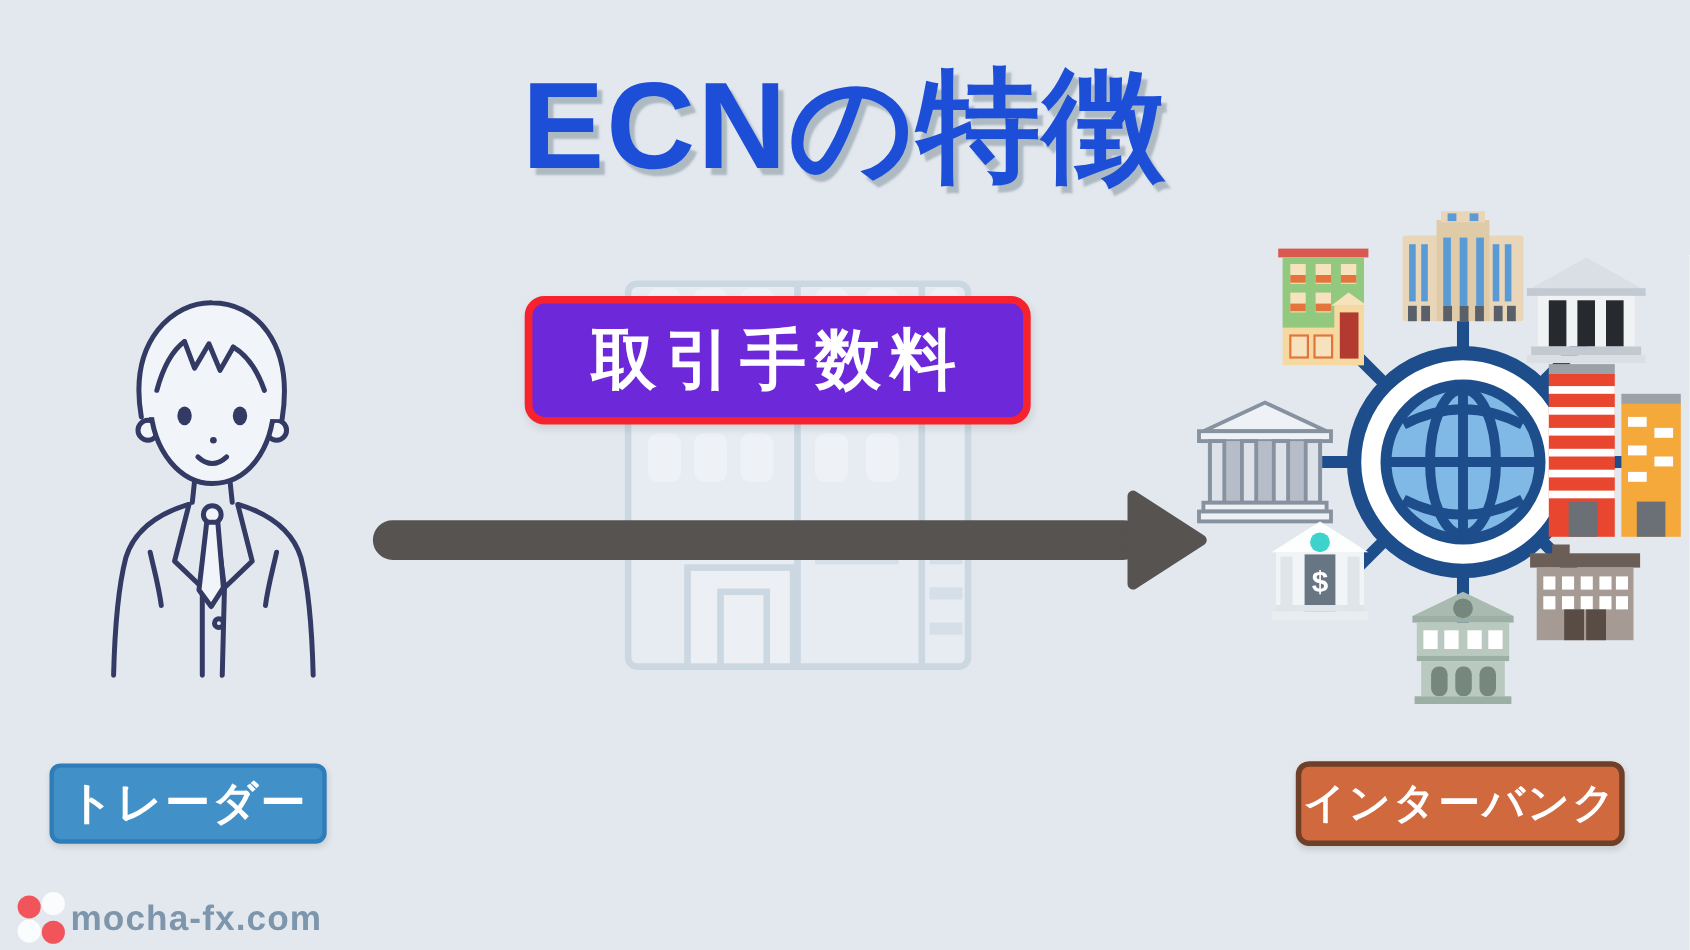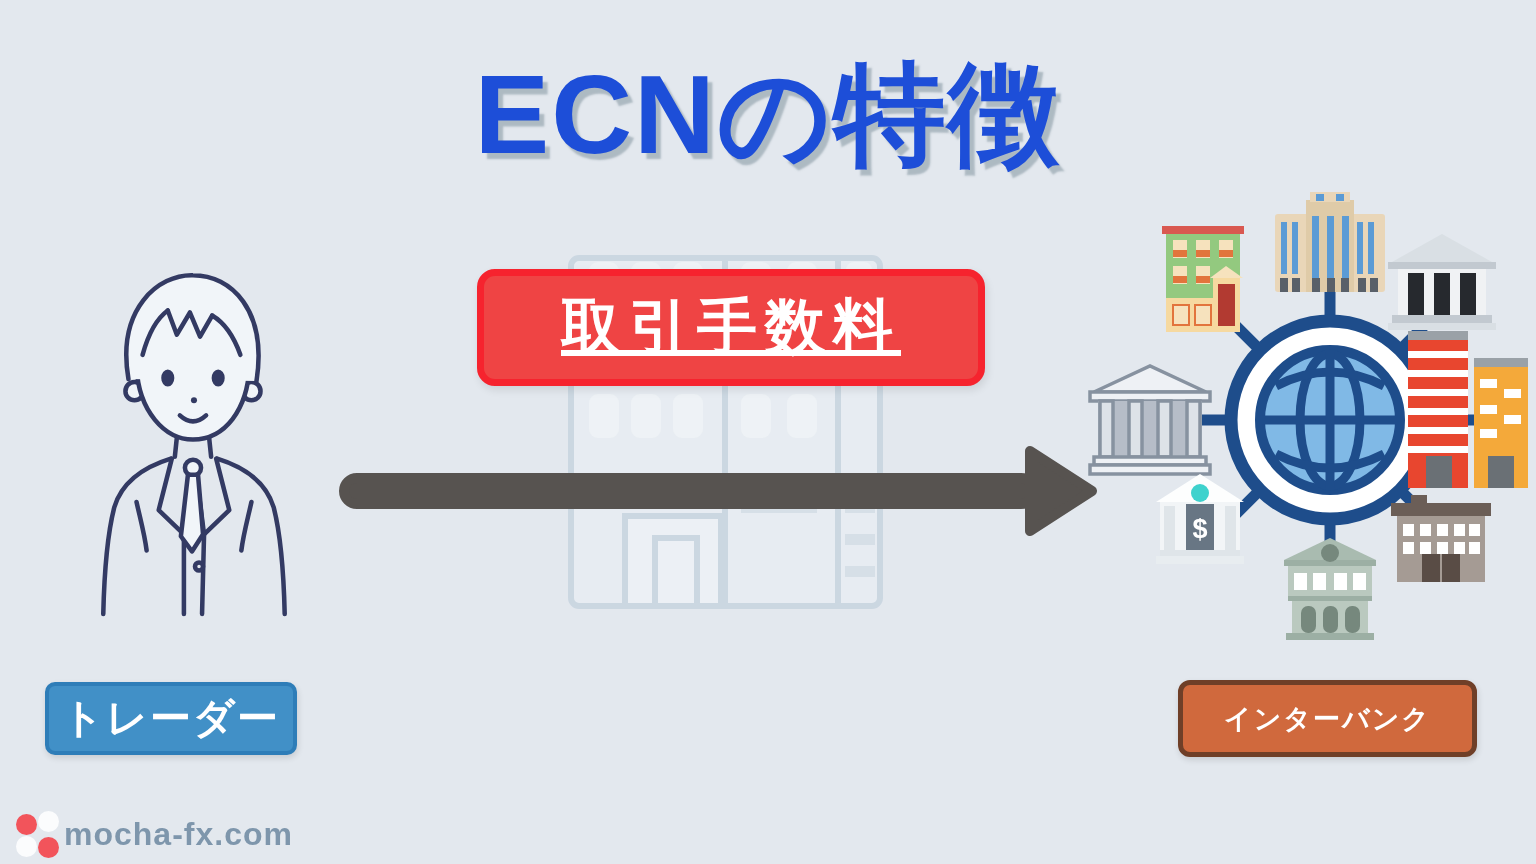--- a/index.html
+++ b/index.html
@@ -13,42 +13,42 @@
     top:40px; left:0; width:1536px; text-align:center;
     font-size:112px; font-weight:900; color:#1d4ed8; letter-spacing:2px;
     text-shadow:5px 6px 2px rgba(130,147,158,0.55);
     margin:0; z-index:5;
   }
   .badge{
     display:flex; align-items:center; justify-content:center;
     color:#fff; font-weight:800; box-sizing:border-box;
   }
   #fee-badge{
-    left:477px; top:269px; width:508px; height:117px;
-    background:#ef4444; border:7px solid #f6232e; border-radius:18px;
+    left:477px; top:269px; width:460px; height:117px;
+    background:#6d28d9; border:7px solid #f6232e; border-radius:18px;
     font-size:60px; letter-spacing:8px; z-index:4;
     box-shadow:2px 4px 8px rgba(0,0,0,0.10);
-    text-decoration:underline;
   }
   .node-label{
     border-radius:10px; z-index:4;
     box-shadow:1px 3px 6px rgba(0,0,0,0.12);
+    margin-top:12px;
   }
   #trader-label{
     left:45px; top:682px; width:252px; height:73px;
     background:#4190c7; border:4px solid #2e7db8; font-size:41px; letter-spacing:2px;
   }
   #broker-label{
     left:563px; top:682px; width:332px; height:73px;
     background:#f9635f; border:4px solid #f6232e; font-size:41px; letter-spacing:2px;
   }
   #interbank-label{
     left:1178px; top:680px; width:299px; height:77px;
     background:#d0693d; border:5px solid #6f3f28; border-radius:12px;
-    font-size:27px; letter-spacing:2px;
+    font-size:38px; letter-spacing:2px;
   }
   #broker-building{ left:563px; top:250px; z-index:1; opacity:.8;}
   #flow-arrow{ left:330px; top:438px; z-index:3;}
   #trader-figure{ left:70px; top:258px; z-index:2;}
   #interbank-network{ left:1078px; top:180px; z-index:2;}
   #footer-logo{ left:8px; top:810px; width:420px; height:50px; z-index:5;}
   #footer-site{
     position:absolute; left:56px; top:6px;
     font-size:32px; font-weight:700; color:#7e96ac; letter-spacing:1px;
   }

